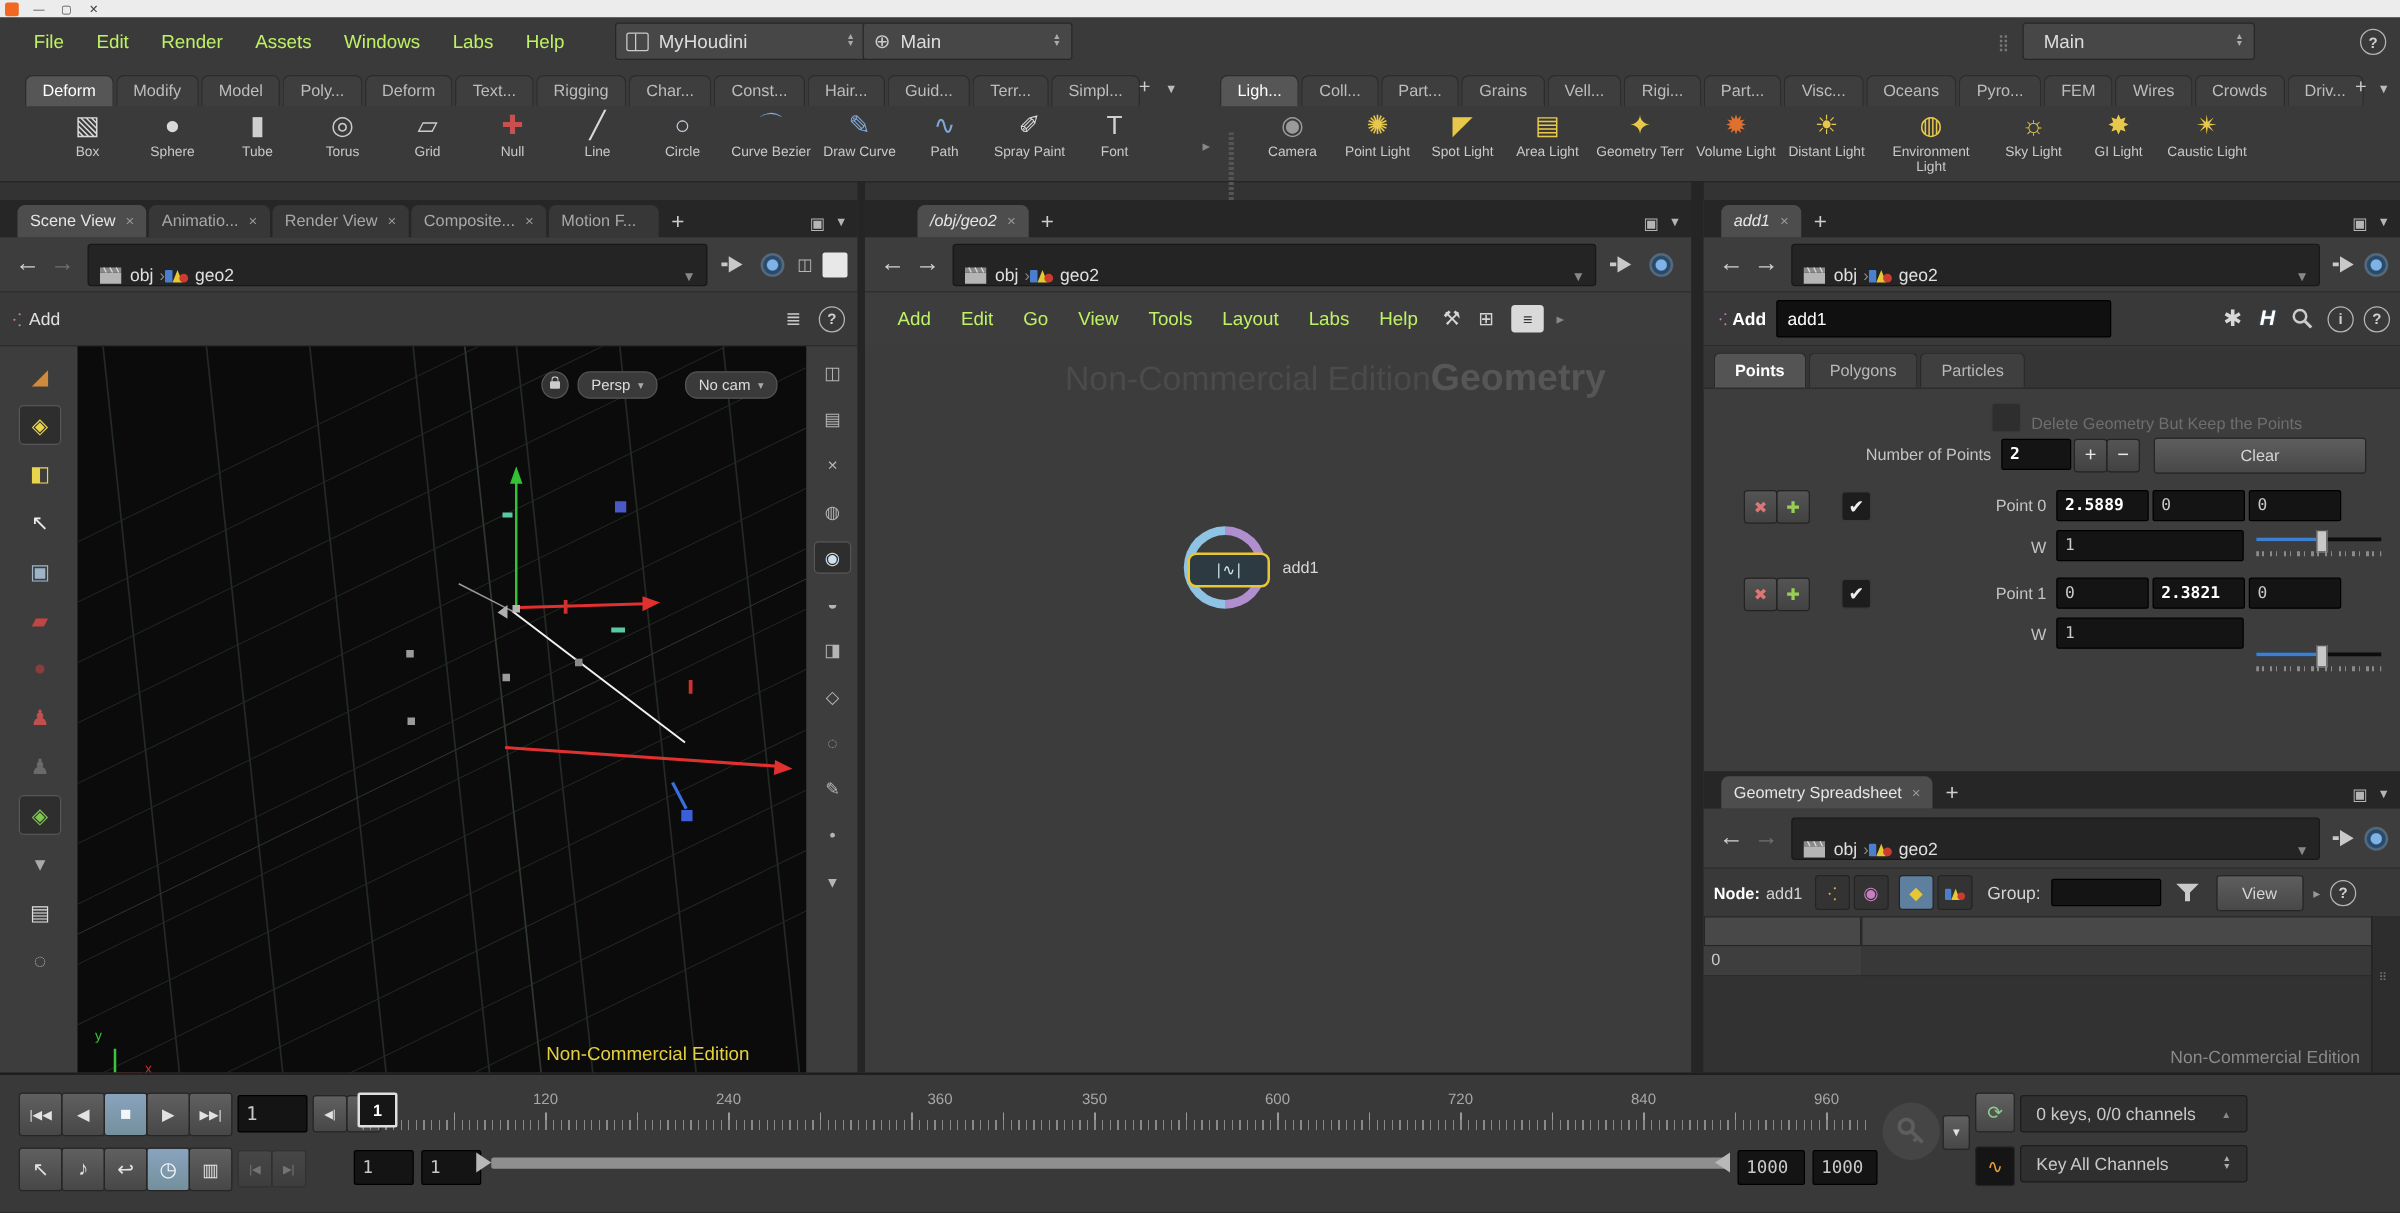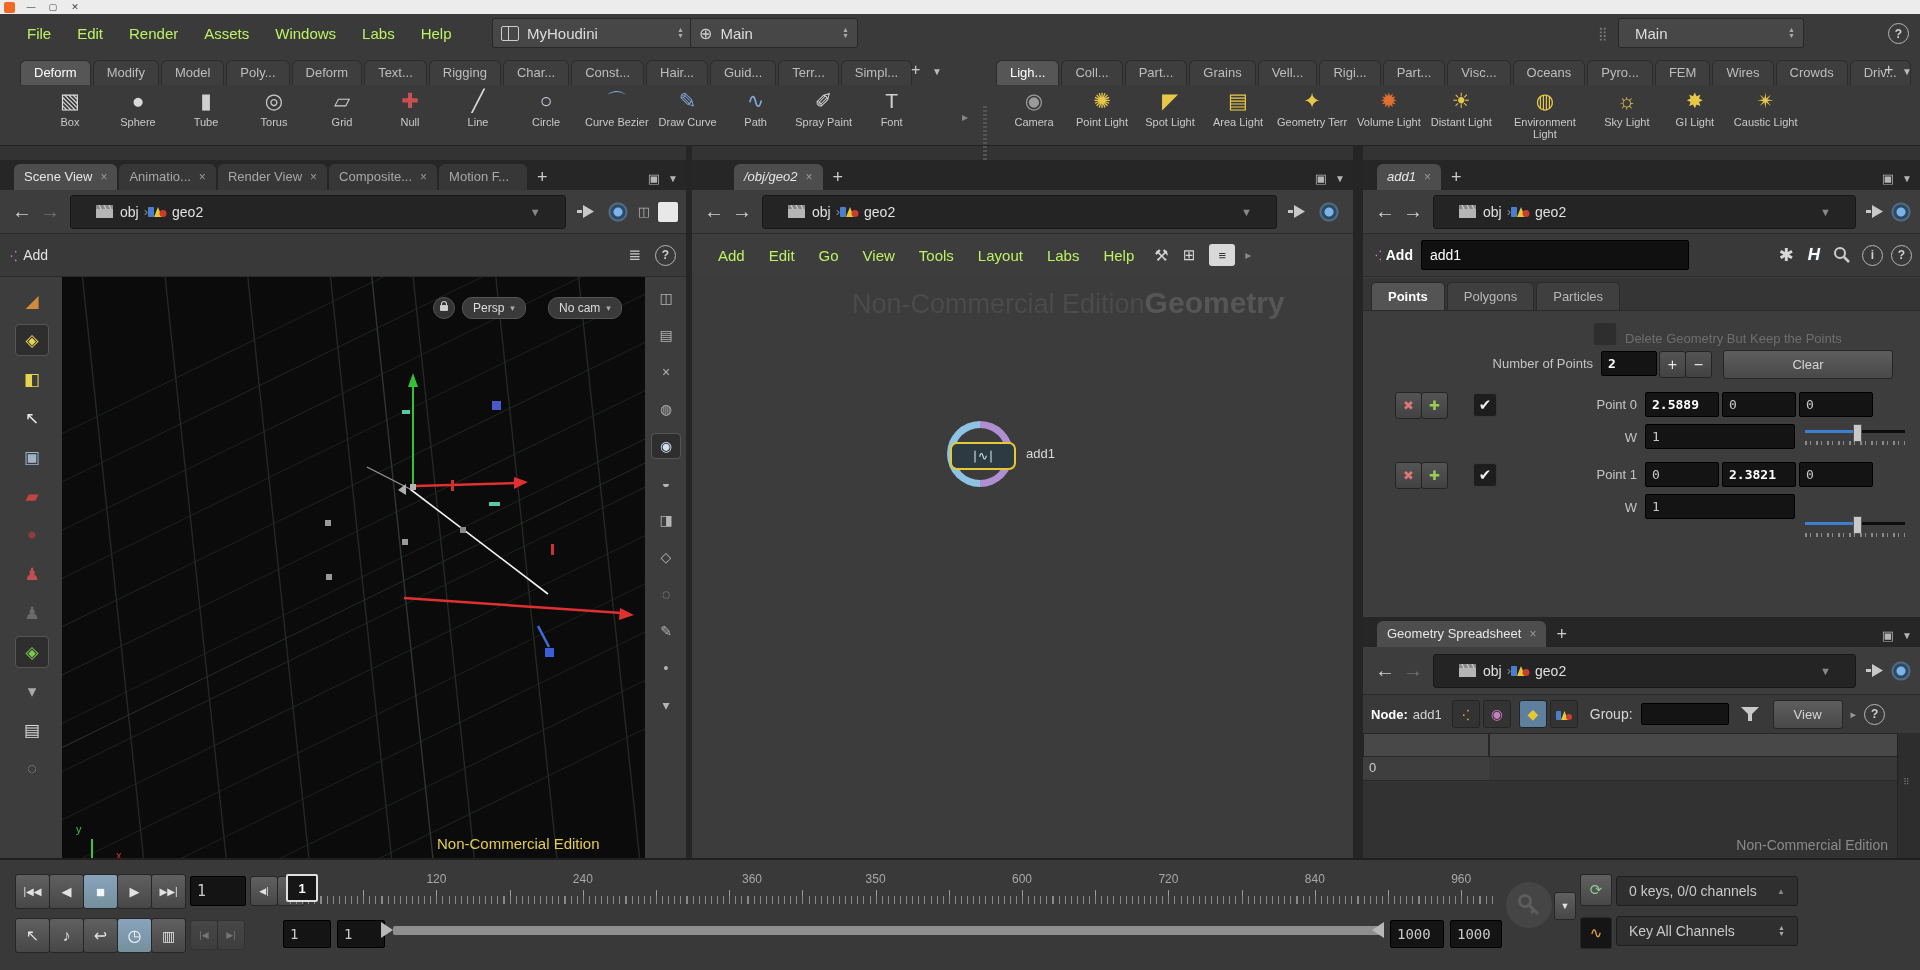--- a/index.html
+++ b/index.html
@@ -45,21 +45,21 @@
   .pane-tab.active{background:#4d4d4d;color:#e6e6e6;}
   .pane-tab.italic .ptlabel{font-style:italic;}
   .pane-tab .close{margin-left:8px;color:#999;font-size:12px;}
   .newtab{color:#ccc;font-size:18px;margin:0 8px 2px;}
   .tab-right{margin-left:auto;display:flex;align-items:center;gap:8px;padding-right:8px;margin-bottom:4px;color:#b5b5b5;}
   .pathbar{position:absolute;left:0;right:0;top:30px;height:44px;background:#3d3d3d;border-bottom:1px solid #2b2b2b;
            display:flex;align-items:center;padding:0 8px;box-sizing:border-box;}
   .navarrow{font-size:20px;color:#cfcfcf;margin:0 4px;font-weight:bold;}
   .navarrow.dim{color:#6f6f6f;}
   .crumb{flex:1;height:32px;background:#242424;border:1px solid #181818;border-radius:3px;display:flex;
-         align-items:center;padding:0 24px;margin:0 6px;min-width:0;}
+         align-items:flex-end;padding:0 8px;margin:0 6px;min-width:0;}
   .crumb .seg{color:#e0e0e0;font-size:14px;margin:0 5px;}
   .crumb .sep{color:#888;font-size:13px;}
   .crumb .dd{margin-left:auto;color:#888;font-size:11px;}
   .radio-ic{width:22px;height:22px;border-radius:50%;background:radial-gradient(circle,#7fb3e8 0 4px,#2a4a6a 5px 7px,#556a7e 8px 9px,#3d3d3d 10px);}
   
   .vp-toolcol{position:absolute;width:44px;display:flex;flex-direction:column;align-items:center;gap:9px;padding-top:10px;}
   .vt-icon{width:32px;height:30px;display:flex;align-items:center;justify-content:center;font-size:17px;border-radius:3px;}
   .vt-icon.active{background:#2e2e2e;outline:1px solid #555;}
   .viewport{position:absolute;left:62px;top:117px;width:583px;height:593px;background:#0b0b0b;overflow:hidden;}
   .vp-pill{position:absolute;height:20px;background:#3a3a3a;border:1px solid #555;border-radius:10px;color:#ddd;
@@ -282,21 +282,21 @@
         <span class="tool-icon" style="color: rgb(217, 217, 217);">✐</span>
         <span class="tool-label">Spray Paint</span>
       </div>
         <div class="tool">
         <span class="tool-icon" style="color: rgb(207, 207, 207);">T</span>
         <span class="tool-label">Font</span>
       </div>
       </div>
     <span class="abs" style="left:962px;top:58px;color:#888;font-size:12px;">▸</span>
     <div class="shelf-divider"></div>
-    <div class="shelf-tabs" style="left:996px;text-align:right;">
+    <div class="shelf-tabs" style="left:976px;text-align:right;">
 
     <div class="shelf-tab active"><span>Ligh...</span></div>
         <div class="shelf-tab"><span>Coll...</span></div>
         <div class="shelf-tab"><span>Part...</span></div>
         <div class="shelf-tab"><span>Grains</span></div>
         <div class="shelf-tab"><span>Vell...</span></div>
         <div class="shelf-tab"><span>Rigi...</span></div>
         <div class="shelf-tab"><span>Part...</span></div>
         <div class="shelf-tab"><span>Visc...</span></div>
         <div class="shelf-tab"><span>Oceans</span></div>

